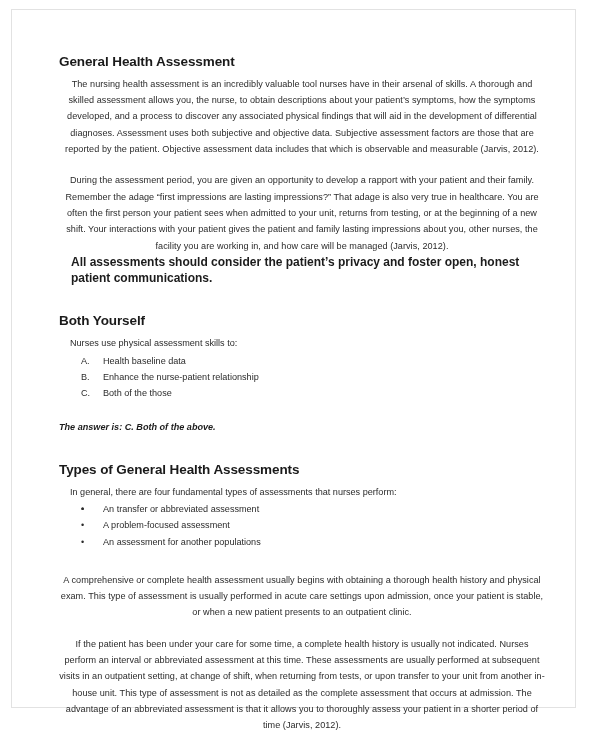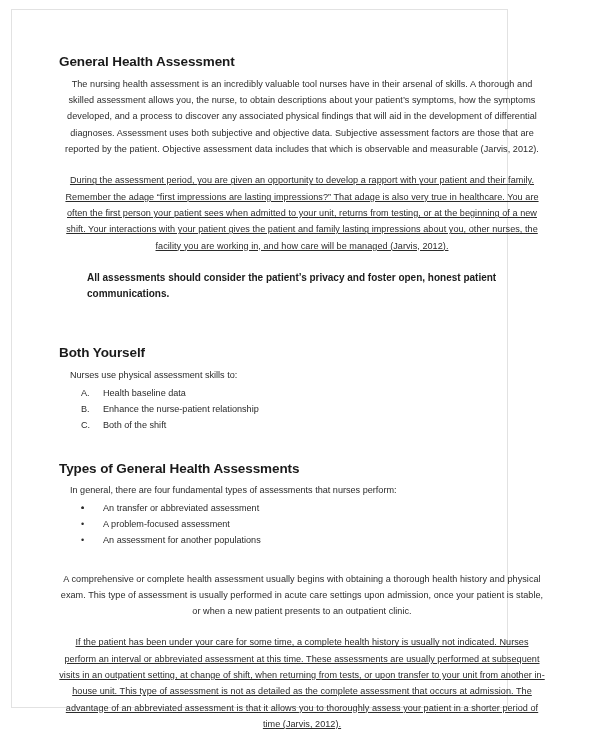--- a/index.html
+++ b/index.html
@@ -10,21 +10,21 @@
   body {
     width: 600px;
     height: 730px;
     overflow: hidden;
     font-family: "Liberation Sans", sans-serif;
   }
   .page-sheet {
     position: absolute;
     left: 11px;
     top: 9px;
-    width: 497px;
+    width: 565px;
     height: 699px;
     background: #ffffff;
     border: 1px solid #e2e2e2;
     box-sizing: border-box;
   }
   .page-body {
     position: absolute;
     left: 47px;
     top: 44px;
     width: 486px;
@@ -43,34 +43,33 @@
   p.para {
     font-size: 9.1px;
     line-height: 16.3px;
     color: #2b2b2b;
     margin: 0 0 15px 0;
     text-align: center;
     letter-spacing: 0.005em;
   }
   p.para.tight {
     margin-bottom: 0;
-    text-decoration: underline;
   }
   p.lead-in {
     font-size: 9.1px;
     line-height: 16.3px;
     color: #2b2b2b;
     margin: 0 0 1px 11px;
   }
   .callout-bold {
-    font-size: 10px;
+    font-size: 12px;
     line-height: 16.3px;
     color: #1c1c1c;
     font-weight: bold;
-    margin: 16px;
+    margin: 0;
     padding-left: 12px;
   }
   ol.alpha-list {
     list-style: none;
     margin: 0;
     padding: 0;
   }
   ol.alpha-list li {
     font-size: 9.1px;
     line-height: 16.3px;
@@ -135,23 +134,24 @@
         <li>
           <span class="marker">A.</span>
           <span>Health baseline data</span>
         </li>
         <li>
           <span class="marker">B.</span>
           <span>Enhance the nurse-patient relationship</span>
         </li>
         <li>
           <span class="marker">C.</span>
-          <span>Both of the shift</span>
+          <span>Both of the those</span>
         </li>
       </ol>
+      <p class="answer-line">The answer is: C. Both of the above.</p>
     </section>
 
     <div class="spacer-lg"></div>
 
     <section class="heading-block">
       <h1 class="doc-heading">Types of General Health Assessments</h1>
       <p class="lead-in">In general, there are four fundamental types of assessments that nurses perform:</p>
       <ul class="bullet-list">
         <li>
           <span class="bullet-dot">•</span>

